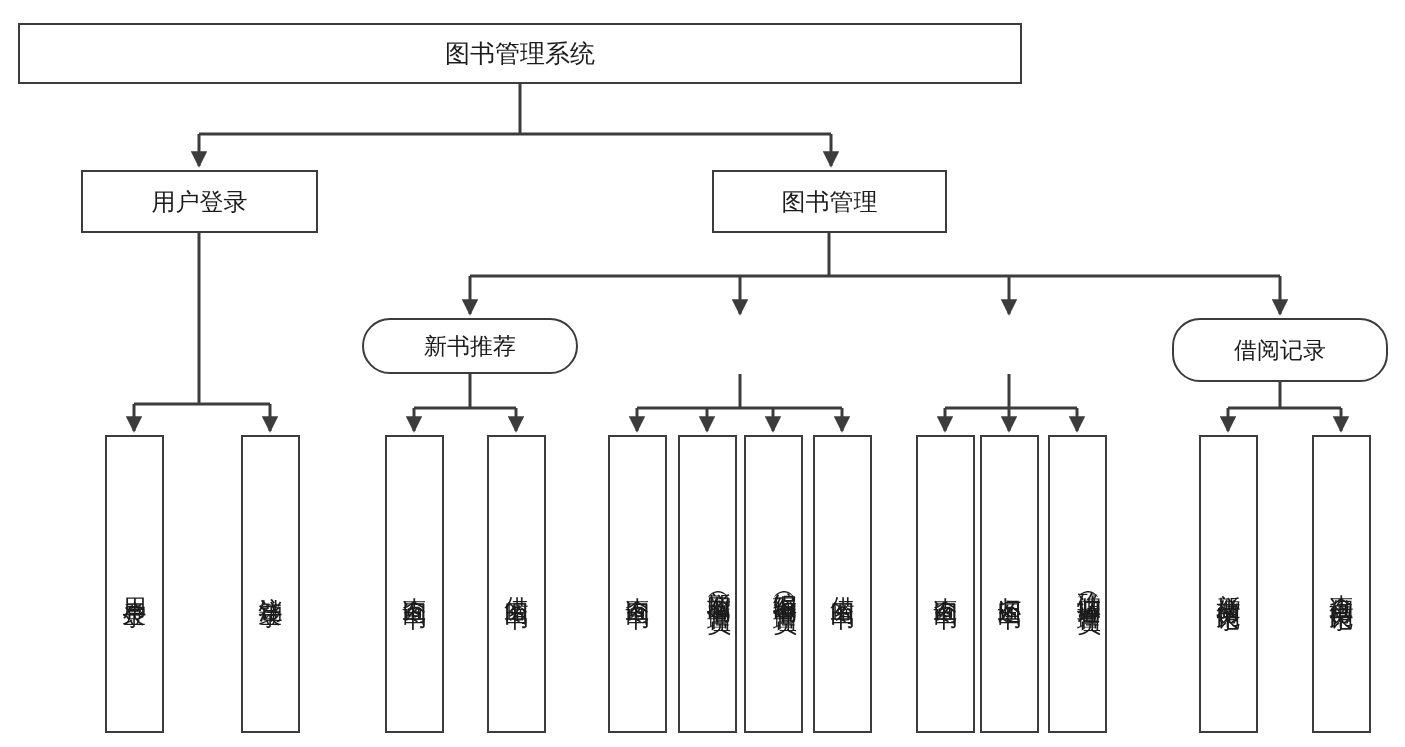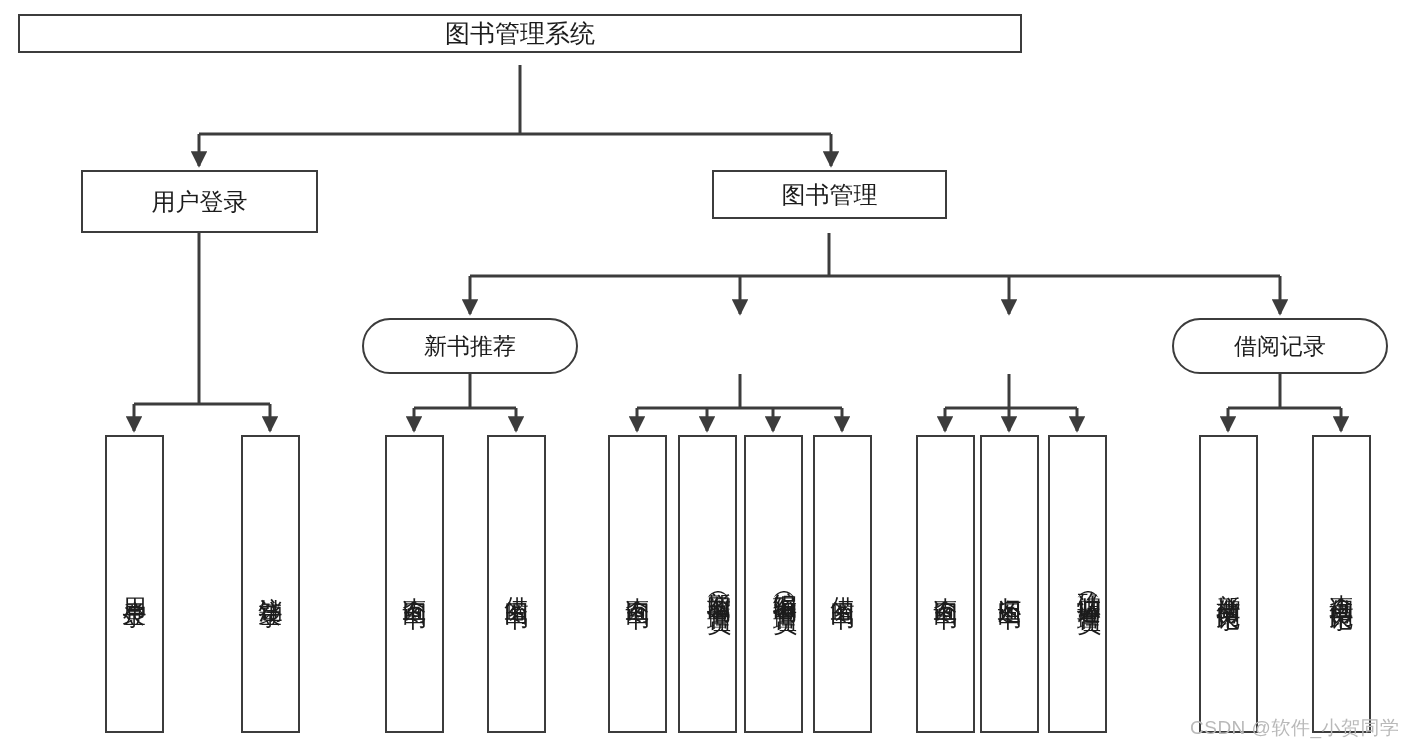--- a/index.html
+++ b/index.html
@@ -117,37 +117,36 @@
       <path d="M 1009 408 L 1009 431" marker-end="url(#arrow)"></path>
       <path d="M 1077 408 L 1077 431" marker-end="url(#arrow)"></path>
 
       <path d="M 1280 374 L 1280 408"></path>
       <path d="M 1228 408 L 1341 408"></path>
       <path d="M 1228 408 L 1228 431" marker-end="url(#arrow)"></path>
       <path d="M 1341 408 L 1341 431" marker-end="url(#arrow)"></path>
     </g>
   </svg>
 
-  <div class="node root" style="left: 18px; top: 14px; width: 1004px; height: 39px;">图书管理系统</div>
+  <div class="node root" style="left: 18px; top: 23px; width: 1004px; height: 61px;">图书管理系统</div>
 
   <div class="node level2" style="left: 81px; top: 170px; width: 237px; height: 63px;">用户登录</div>
-  <div class="node level2" style="left: 712px; top: 170px; width: 235px; height: 49px;">图书管理</div>
+  <div class="node level2" style="left: 712px; top: 170px; width: 235px; height: 63px;">图书管理</div>
 
   <div class="node level3" style="left: 362px; top: 318px; width: 216px; height: 56px;">新书推荐</div>
-  <div class="node level3" style="left: 1172px; top: 318px; width: 216px; height: 56px;">借阅记录</div>
+  <div class="node level3" style="left: 1172px; top: 318px; width: 216px; height: 64px;">借阅记录</div>
 
   <div class="node leaf leaf-mid" style="left: 105px; top: 435px; width: 59px; height: 298px;">用户登录</div>
   <div class="node leaf leaf-mid" style="left: 241px; top: 435px; width: 59px; height: 298px;">注销登录</div>
   <div class="node leaf leaf-mid" style="left: 385px; top: 435px; width: 59px; height: 298px;">查询图书</div>
   <div class="node leaf leaf-mid" style="left: 487px; top: 435px; width: 59px; height: 298px;">借阅图书</div>
   <div class="node leaf leaf-mid" style="left: 608px; top: 435px; width: 59px; height: 298px;">查询图书</div>
   <div class="node leaf leaf-tall" style="left: 678px; top: 435px; width: 59px; height: 298px;">新增图书（管理员）</div>
   <div class="node leaf leaf-tall" style="left: 744px; top: 435px; width: 59px; height: 298px;">编辑图书（管理员）</div>
   <div class="node leaf leaf-mid" style="left: 813px; top: 435px; width: 59px; height: 298px;">借阅图书</div>
   <div class="node leaf leaf-mid" style="left: 916px; top: 435px; width: 59px; height: 298px;">查询图书</div>
   <div class="node leaf leaf-mid" style="left: 980px; top: 435px; width: 59px; height: 298px;">归还图书</div>
   <div class="node leaf leaf-tall" style="left: 1048px; top: 435px; width: 59px; height: 298px;">确认归还（管理员）</div>
   <div class="node leaf leaf-mid" style="left: 1199px; top: 435px; width: 59px; height: 298px;">新增借阅记录</div>
   <div class="node leaf leaf-mid" style="left: 1312px; top: 435px; width: 59px; height: 298px;">查询借阅记录</div>
 
-  <div class="watermark" style="left: 1190px; top: 715px; color: rgb(185, 185, 185);">CSDN @软件_小贺同学</div>
 
 </div>
 
 </body></html>

